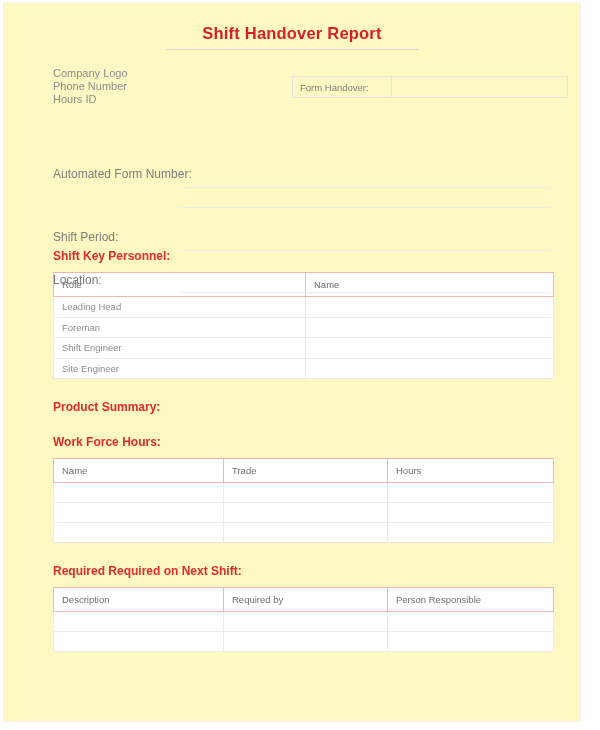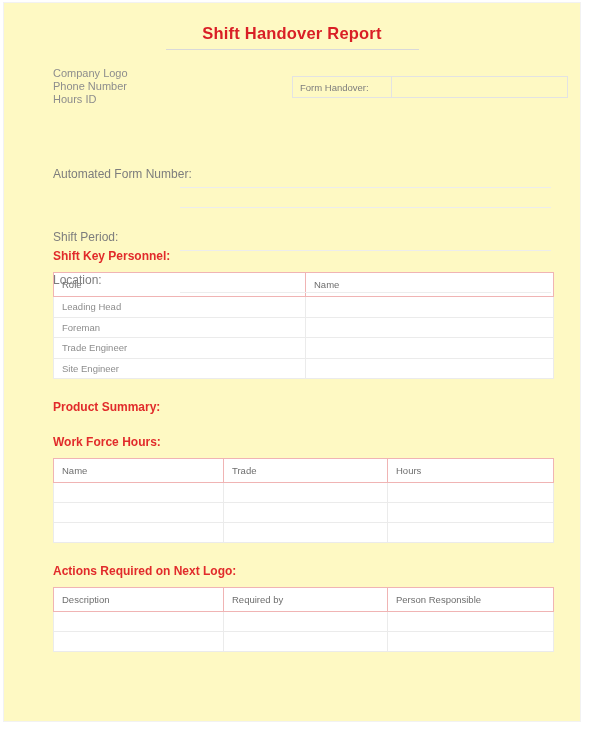--- a/index.html
+++ b/index.html
@@ -219,21 +219,21 @@
       <tbody>
         <tr>
           <td class="r-personnel">Leading Head</td>
           <td class="r-personnel"></td>
         </tr>
         <tr>
           <td class="r-personnel">Foreman</td>
           <td class="r-personnel"></td>
         </tr>
         <tr>
-          <td class="r-personnel">Trade Engineer</td>
+          <td class="r-personnel">Shift Engineer</td>
           <td class="r-personnel"></td>
         </tr>
         <tr>
           <td class="r-personnel">Site Engineer</td>
           <td class="r-personnel"></td>
         </tr>
       </tbody>
     </table>
   </div>
 
@@ -276,21 +276,21 @@
           <td class="r-std"></td>
           <td class="r-std"></td>
         </tr>
       </tbody>
     </table>
   </div>
 
   <div class="gap-md"></div>
 
   <div class="section">
-    <div class="section-title">Actions Required on Next Logo:</div>
+    <div class="section-title">Required Required on Next Shift:</div>
     <table class="grid">
       <colgroup>
           <col style="width:170px">
           <col style="width:164px">
           <col style="width:166px">
         </colgroup>
       <thead>
         <tr>
           <th>Description</th>
           <th>Required by</th>

